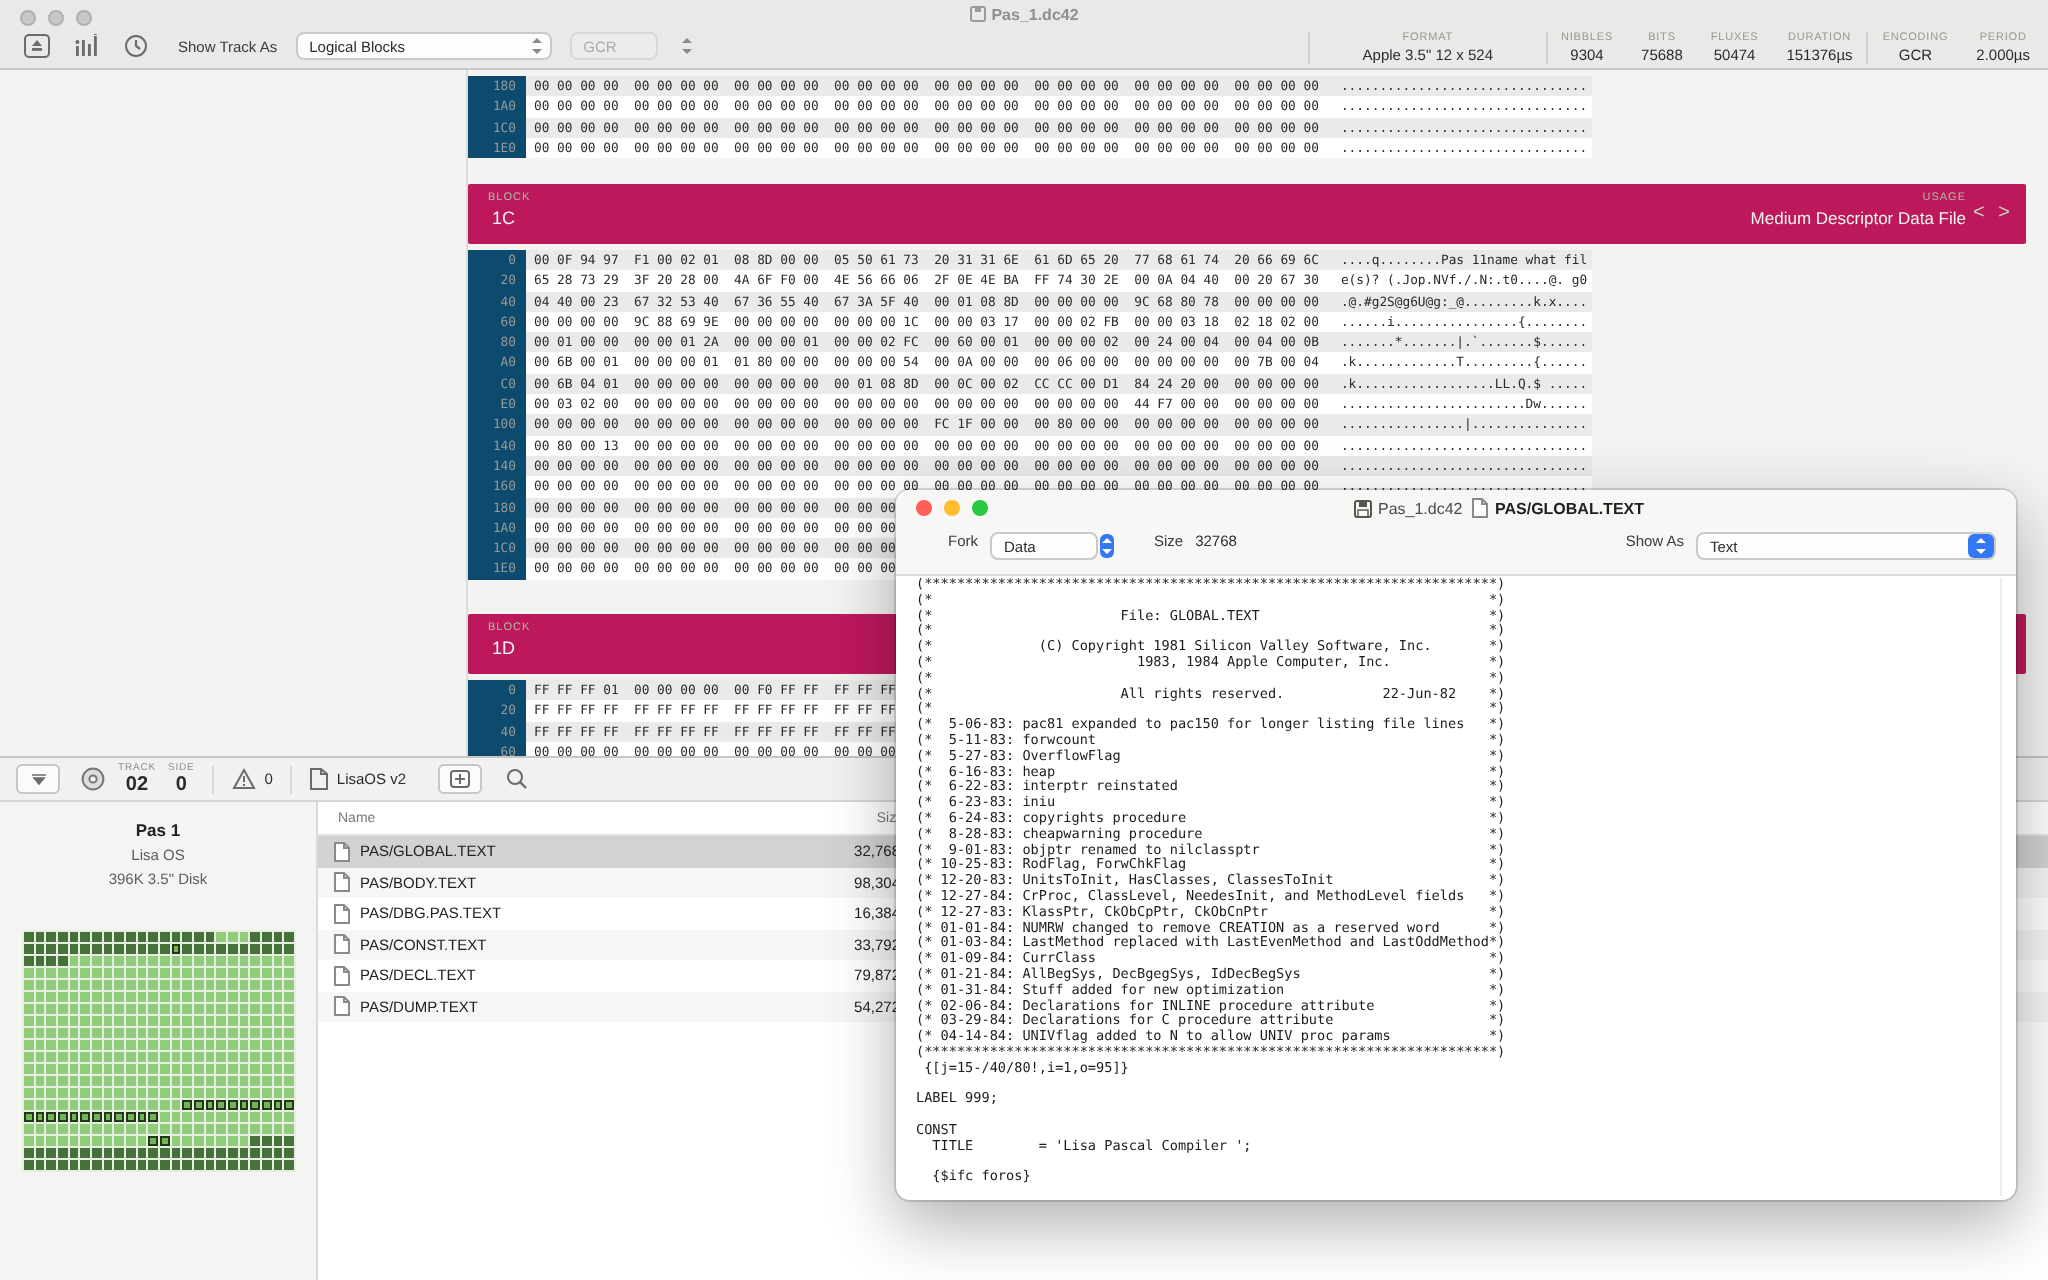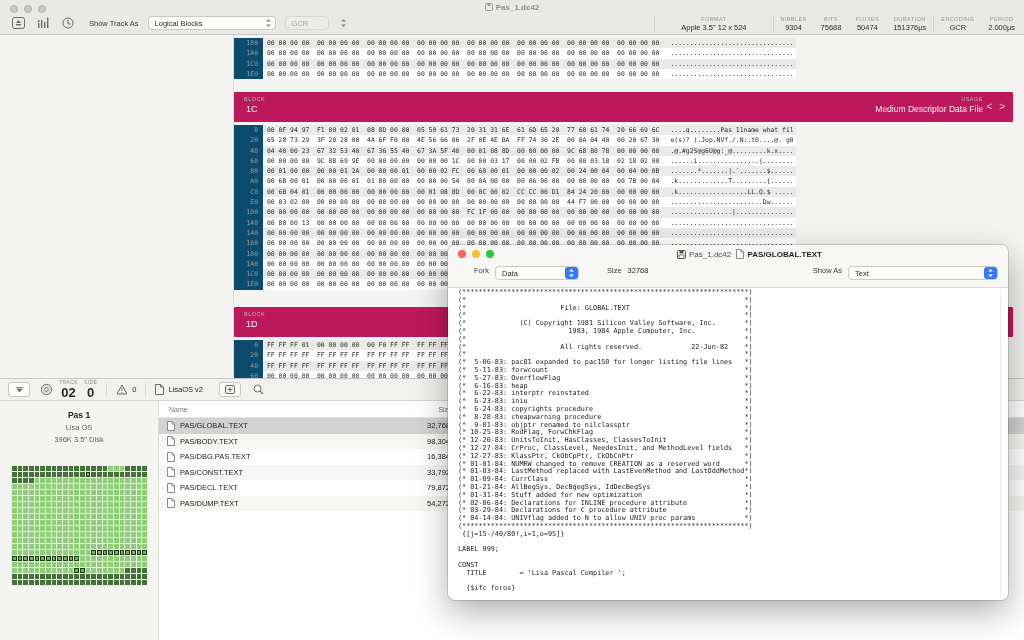--- a/index.html
+++ b/index.html
@@ -52,21 +52,21 @@
   #b1c{position:absolute;left:0;top:58px;}
   #b1d{position:absolute;left:0;top:273px;}
   .blockrows{margin-top:3px;}
 
   
   #bottom{position:absolute;left:0;top:378px;width:1024px;height:262px;background:#fbfbf9;border-top:1px solid #c6c6c4;z-index:2;}
   #ptb{height:21px;background:#f1f1ef;border-bottom:1px solid #d6d6d4;display:flex;align-items:center;padding-left:8px;}
   .psep{width:1px;height:14px;background:#d9d9d7;margin:0 9px;}
   .stack{text-align:center;margin-left:6px;}
   .stack .l{font-size:5px;color:#8e8e8c;letter-spacing:.4px;}
-  .stack .v{font-size:13px;font-weight:700;color:#2b2b29;}
+  .stack .v{font-size:10px;font-weight:700;color:#2b2b29;}
   .ptext{font-size:7.5px;color:#2b2b29;margin-left:4px;}
   .pbtn{width:20px;height:13px;border:1px solid #c6c6c4;border-radius:3px;background:#fbfbf9;display:flex;align-items:center;justify-content:center;}
   #sidebar{position:absolute;left:0;top:22px;width:158px;bottom:0;background:#f4f4f2;border-right:1px solid #dadad8;}
   #diskname{margin-top:9px;text-align:center;font-size:8.5px;font-weight:700;color:#222;}
   #diskos,#diskdesc{text-align:center;font-size:7.5px;color:#5d5d5b;margin-top:3px;}
   #diskmap{position:absolute;left:11px;top:64px;width:137px;height:121px;background:#e7efe0;display:grid;grid-template-columns:repeat(24,1fr);grid-auto-rows:1fr;gap:1px;padding:1px;box-sizing:border-box;}
   .mc{width:100%;height:100%;}
   .mc.L{background:#90cc79;}
   .mc.D{background:#46713a;}
   .mc.S{background:#74b35c;outline:1px solid #1d3a14;outline-offset:-1px;z-index:1;}
@@ -85,21 +85,21 @@
           box-shadow:0 12px 34px rgba(0,0,0,.32),0 0 0 1px rgba(0,0,0,.14);z-index:5;}
   #vtop{position:absolute;left:0;top:0;right:0;height:42px;background:#f7f7f5;border-bottom:1px solid #dcdcda;border-radius:7px 7px 0 0;}
   .tl.color i.r{background:#ff5f57;}
   .tl.color i.y{background:#febc2e;}
   .tl.color i.g{background:#28c840;}
   #vtitle{position:absolute;left:0;right:0;top:4px;text-align:center;font-size:8px;color:#4a4a48;margin-left:40px;}
   #vtitle .fn{font-weight:700;color:#1f1f1d;}
   #vtitle svg{vertical-align:-2px;margin:0 3px;}
   #vtb{position:absolute;left:26px;right:10px;top:21px;height:18px;display:flex;}
   #vtb .lab{font-size:7.5px;color:#3c3c3a;margin-right:6px;}
-  #popup-fork{width:84px;}
+  #popup-fork{width:54px;}
   #popup-showas{width:150px;}
   #vsize{font-size:7.5px;color:#2b2b29;}
   #vcontent{position:absolute;left:10px;top:44px;right:8px;bottom:4px;overflow:hidden;}
   #vcontent pre{margin:0;font-family:"DejaVu Sans Mono",monospace;font-size:6.8px;line-height:7.8px;color:#1c1c1a;white-space:pre;}
   #vscroll{position:absolute;right:1px;top:44px;bottom:2px;width:6px;border-left:1px solid #ededeb;}
   svg{display:block;}
 </style>
 </head>
 <body>
 

